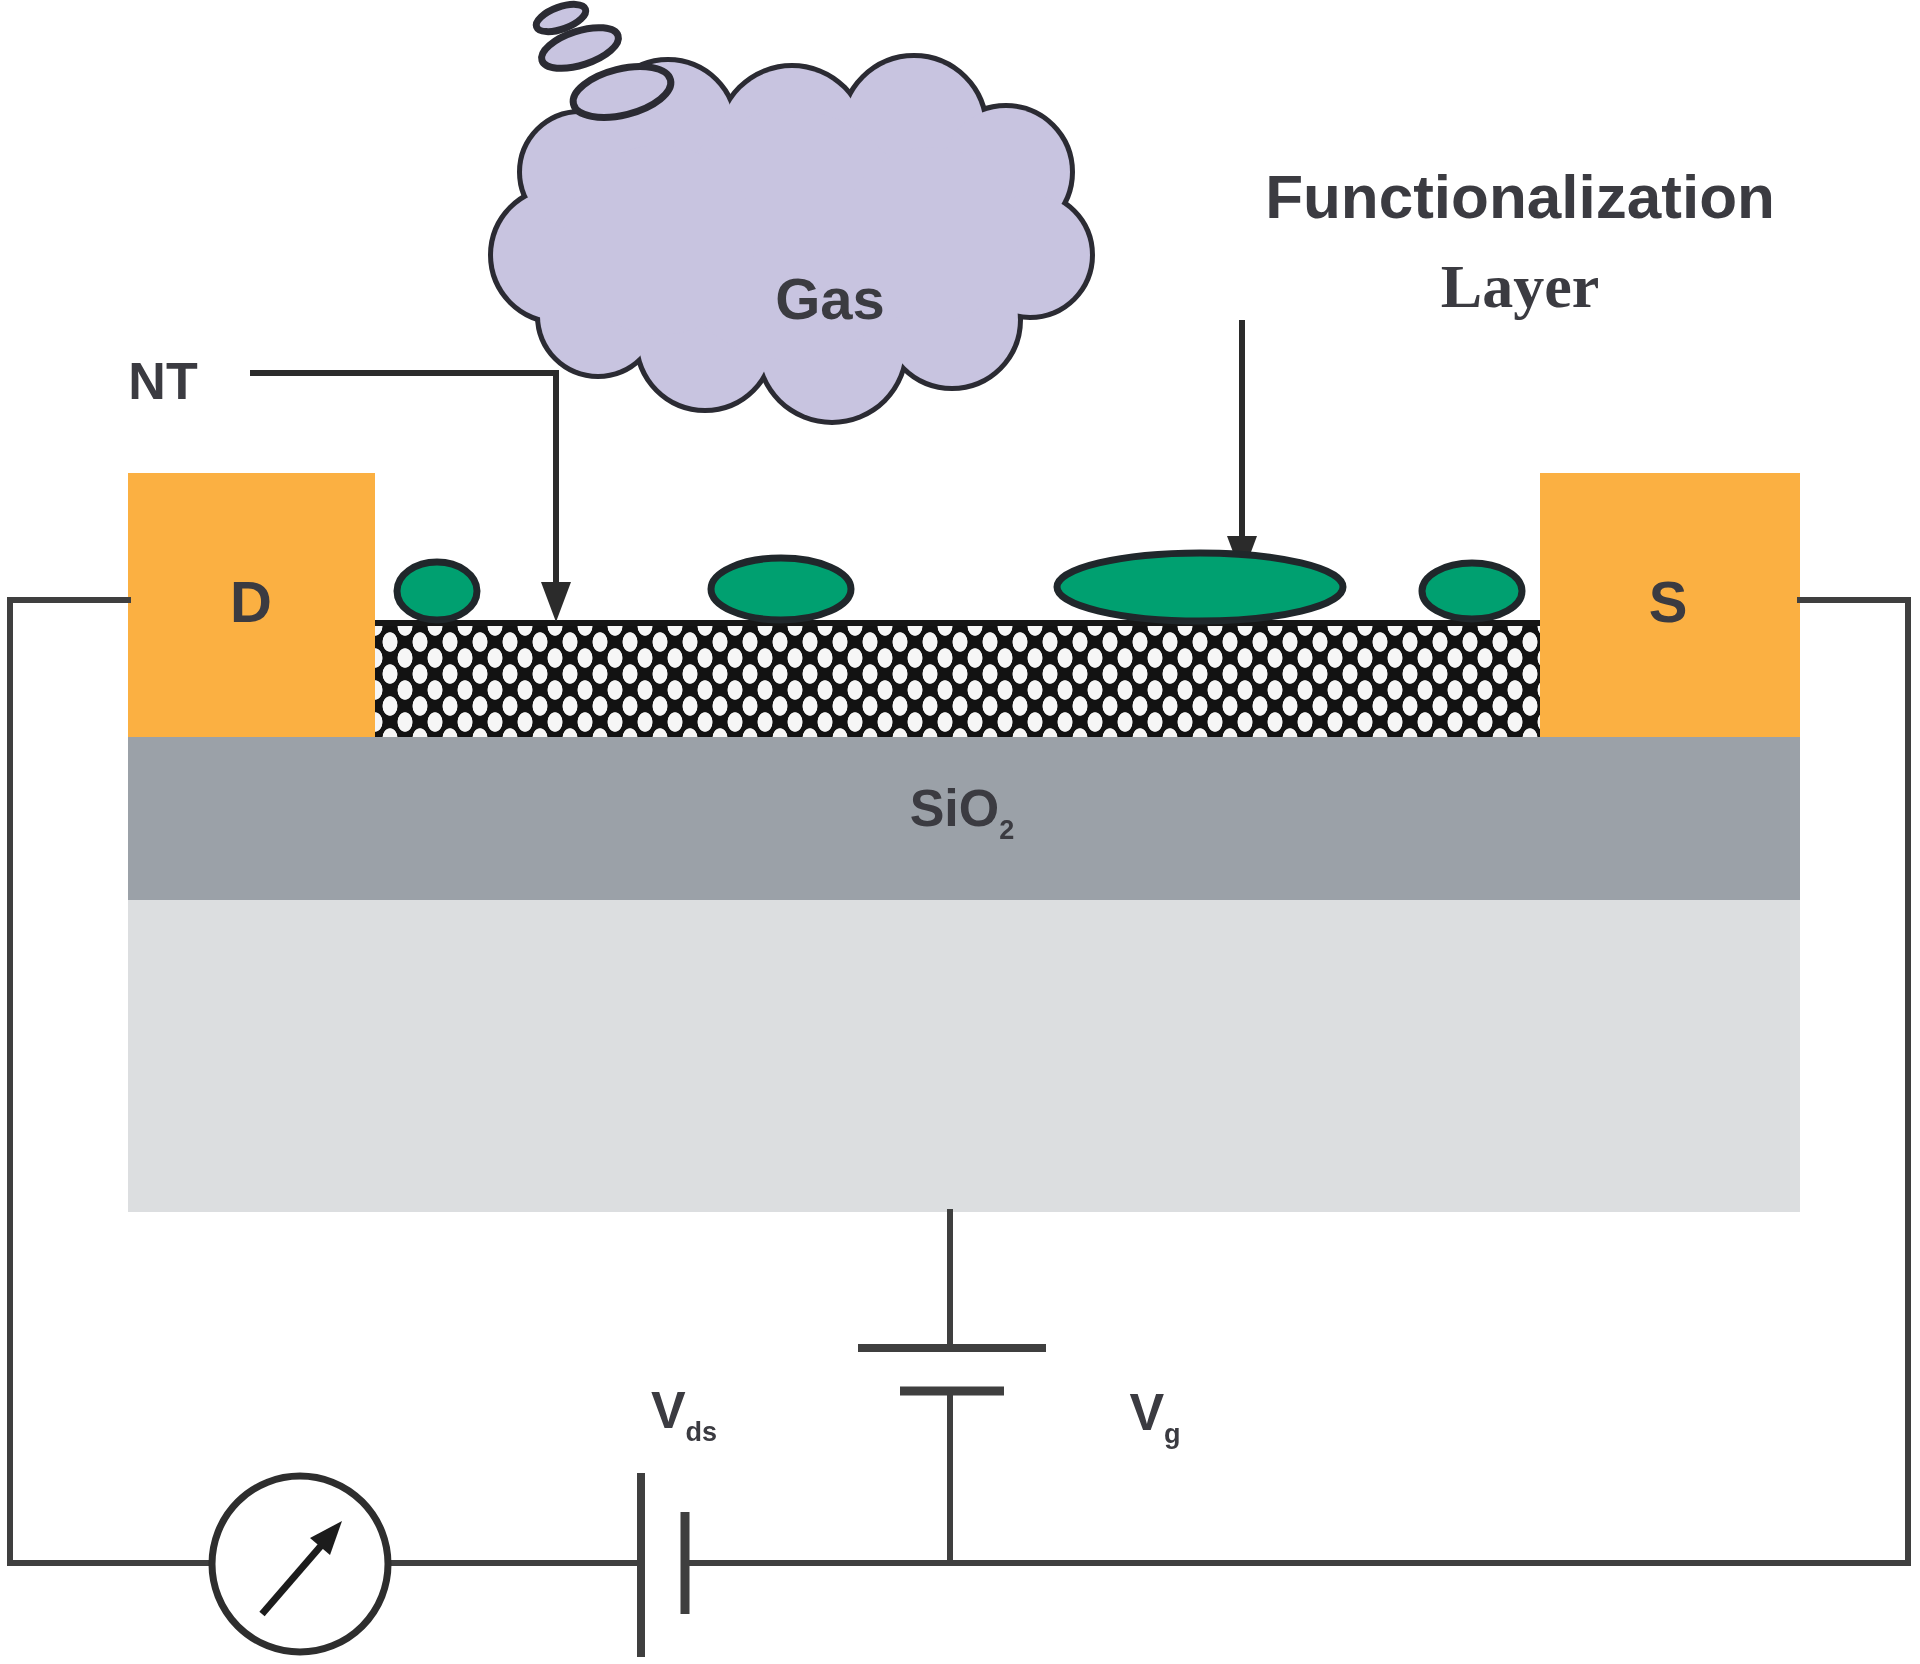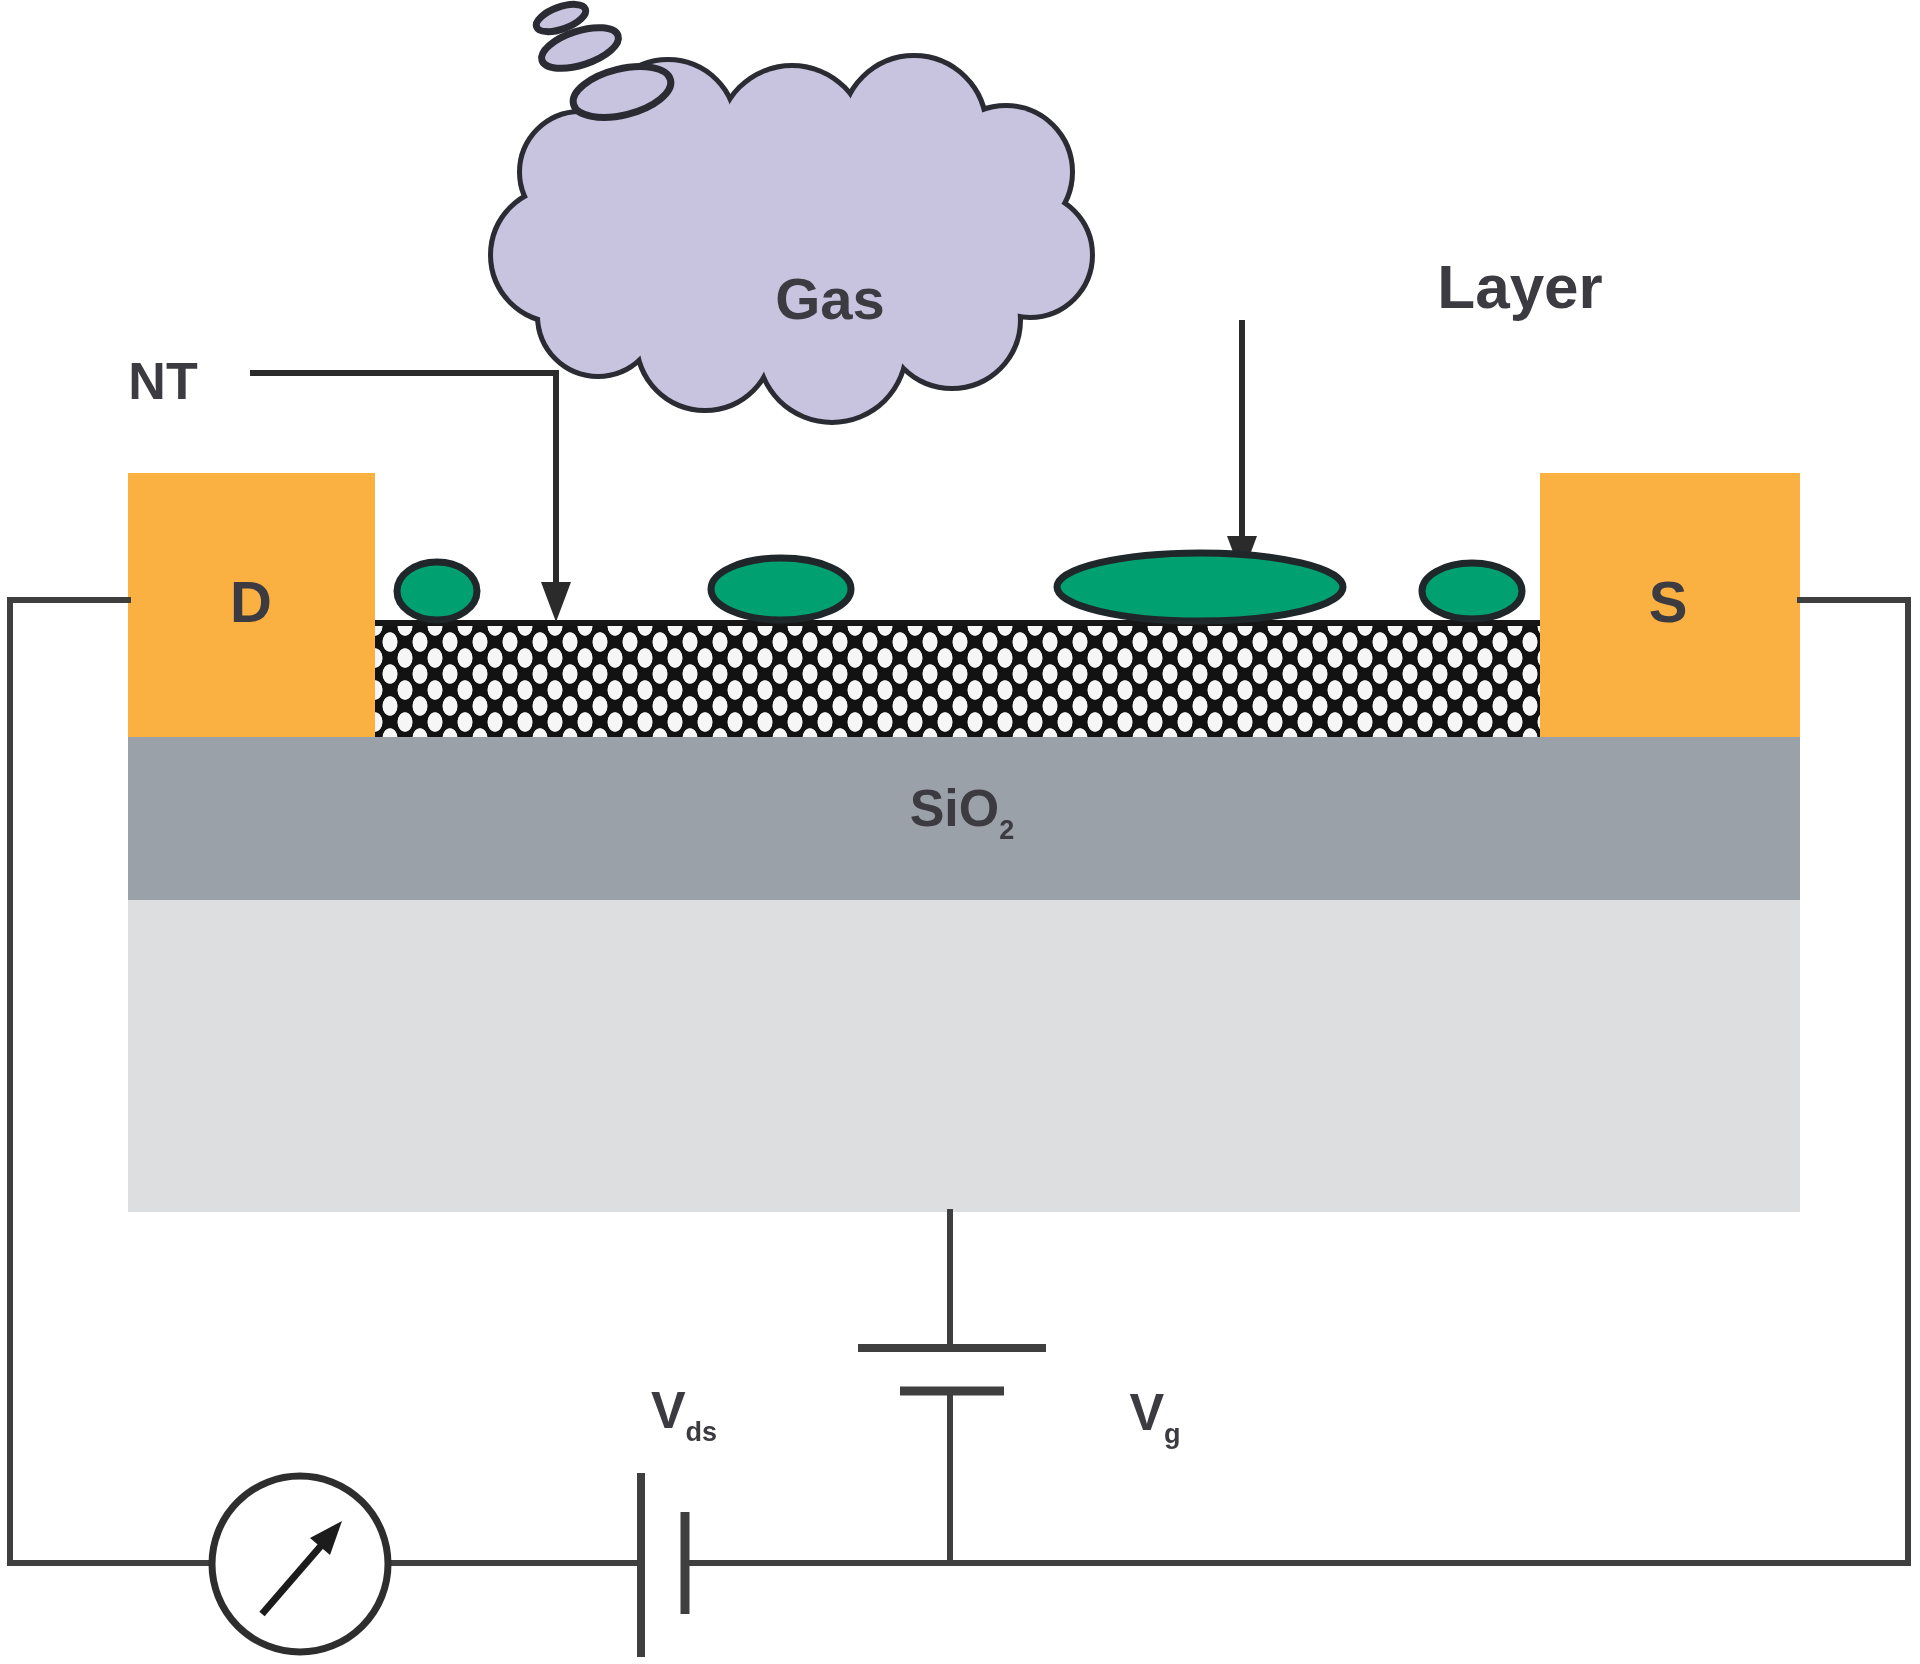--- a/index.html
+++ b/index.html
@@ -128,21 +128,22 @@
     <g fill="#00A070" stroke="#20272B" stroke-width="7">
       <ellipse cx="437" cy="591" rx="40" ry="29"></ellipse>
       <ellipse cx="781" cy="589" rx="70" ry="31"></ellipse>
       <ellipse cx="1200" cy="587" rx="143" ry="34"></ellipse>
       <ellipse cx="1472" cy="591" rx="50" ry="28"></ellipse>
     </g>
   </svg>
 
   <div class="lbl t58" style="left:806px;top:298px;margin-left:24px;">Gas</div>
 
-  <div class="lbl t62" style="left:1520px;top:286px;">Layer</div>
+  <div class="lbl t62" style="left:1520px;top:196px;">Functionalization</div>
+  <div class="lbl t62" style="left:1520px;top:286px;font-family:Liberation Serif, serif;">Layer</div>
 
   <div class="lbl t56" style="left:163px;top:381px;">NT</div>
 
   <div class="lbl t58" style="left:251px;top:601px;">D</div>
   <div class="lbl t58" style="left:1668px;top:601px;">S</div>
 
   <div class="lbl t56" style="left:962px;top:812px;">
     <span>SiO</span><sub>2</sub>
   </div>
 

